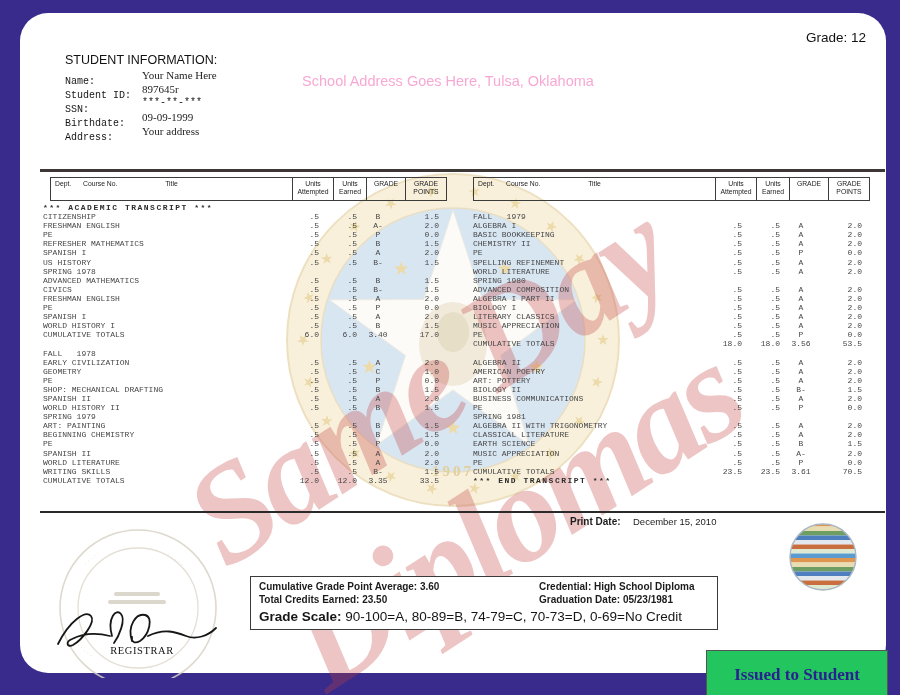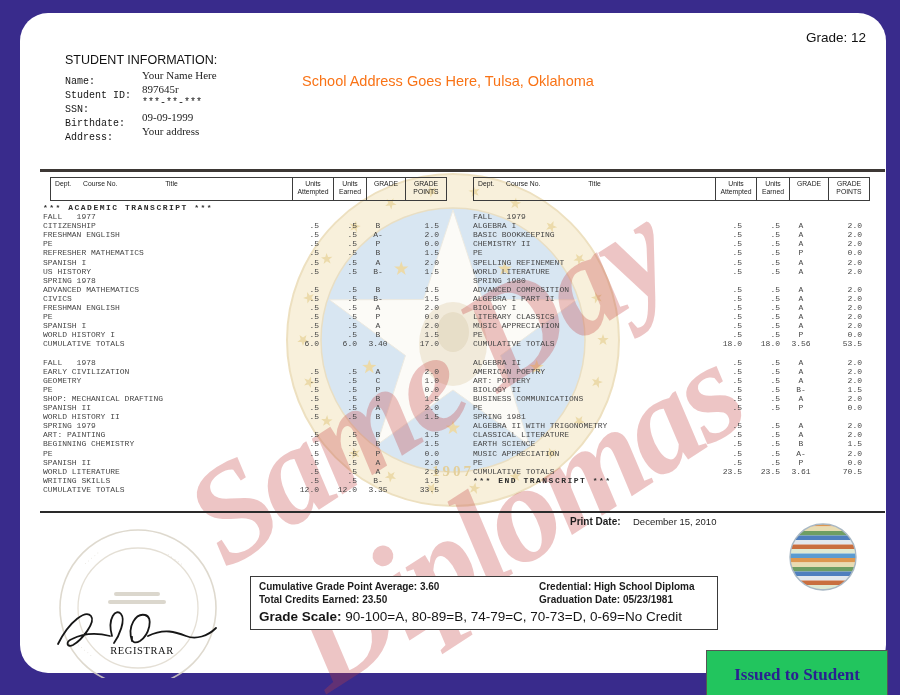--- a/index.html
+++ b/index.html
@@ -10,21 +10,21 @@
   
   #seal{position:absolute;left:285px;top:172px;width:336px;height:336px;z-index:1;opacity:.95;}
   .watermark{position:absolute;left:-30px;top:292px;width:1000px;text-align:center;z-index:2;
              font-family:"Liberation Serif",serif;font-style:italic;font-weight:700;font-size:138px;
              letter-spacing:-5px;color:rgba(197,63,63,.30);transform:rotate(-33deg);pointer-events:none;}
   
   .grade{position:absolute;left:806px;top:30px;font-size:13.5px;color:#111;z-index:3;}
   .school-name{position:absolute;left:0;top:34px;width:900px;text-align:center;z-index:3;
                font-family:"Liberation Serif",serif;font-size:37px;letter-spacing:1px;color:#0c0c0c;}
   .school-address{position:absolute;left:0;top:73px;width:896px;text-align:center;z-index:3;
-                  font-size:14.5px;color:#f97316;}
+                  font-size:14.5px;color:#f9a8d4;}
   .sinfo-heading{position:absolute;left:65px;top:53px;font-size:12.5px;color:#111;z-index:3;}
   .sinfo-row{position:absolute;left:65px;z-index:3;height:13px;}
   .sinfo-label{font-family:"Liberation Mono",monospace;font-weight:400;font-size:10px;color:#151515;}
   .sinfo-value{position:absolute;left:77px;top:-1px;font-family:"Liberation Serif",serif;
                font-size:11px;color:#222;white-space:nowrap;}
   
   .rule-top{position:absolute;left:40px;top:169px;width:845px;height:3px;background:#3d3835;z-index:3;}
   .rule-bottom{position:absolute;left:40px;top:511px;width:845px;height:1.5px;background:#2a2a2a;z-index:3;}
   .thead{position:absolute;top:177px;height:22px;border:1px solid #3c3c3c;display:flex;z-index:3;
          font-size:6.8px;color:#222;background:transparent;}
@@ -186,21 +186,20 @@
       <span>GRADE</span>
     </div>
     <div class="th-cell w-pts">
       <span>GRADE</span>
       <span>POINTS</span>
     </div>
   </div>
 
   <div class="tcol" style="left:43px;width:402px">
       <div class="trow t-center">*** ACADEMIC TRANSCRIPT ***</div>
-      <div class="trow t-term">FALL   1977</div>
       <div class="trow t-course"><span class="ct">CITIZENSHIP</span><span class="ca">.5</span><span class="ce">.5</span><span class="cg">B</span><span class="cp">1.5</span></div>
       <div class="trow t-course"><span class="ct">FRESHMAN ENGLISH</span><span class="ca">.5</span><span class="ce">.5</span><span class="cg">A-</span><span class="cp">2.0</span></div>
       <div class="trow t-course"><span class="ct">PE</span><span class="ca">.5</span><span class="ce">.5</span><span class="cg">P</span><span class="cp">0.0</span></div>
       <div class="trow t-course"><span class="ct">REFRESHER MATHEMATICS</span><span class="ca">.5</span><span class="ce">.5</span><span class="cg">B</span><span class="cp">1.5</span></div>
       <div class="trow t-course"><span class="ct">SPANISH I</span><span class="ca">.5</span><span class="ce">.5</span><span class="cg">A</span><span class="cp">2.0</span></div>
       <div class="trow t-course"><span class="ct">US HISTORY</span><span class="ca">.5</span><span class="ce">.5</span><span class="cg">B-</span><span class="cp">1.5</span></div>
       <div class="trow t-term">SPRING 1978</div>
       <div class="trow t-course"><span class="ct">ADVANCED MATHEMATICS</span><span class="ca">.5</span><span class="ce">.5</span><span class="cg">B</span><span class="cp">1.5</span></div>
       <div class="trow t-course"><span class="ct">CIVICS</span><span class="ca">.5</span><span class="ce">.5</span><span class="cg">B-</span><span class="cp">1.5</span></div>
       <div class="trow t-course"><span class="ct">FRESHMAN ENGLISH</span><span class="ca">.5</span><span class="ce">.5</span><span class="cg">A</span><span class="cp">2.0</span></div>

